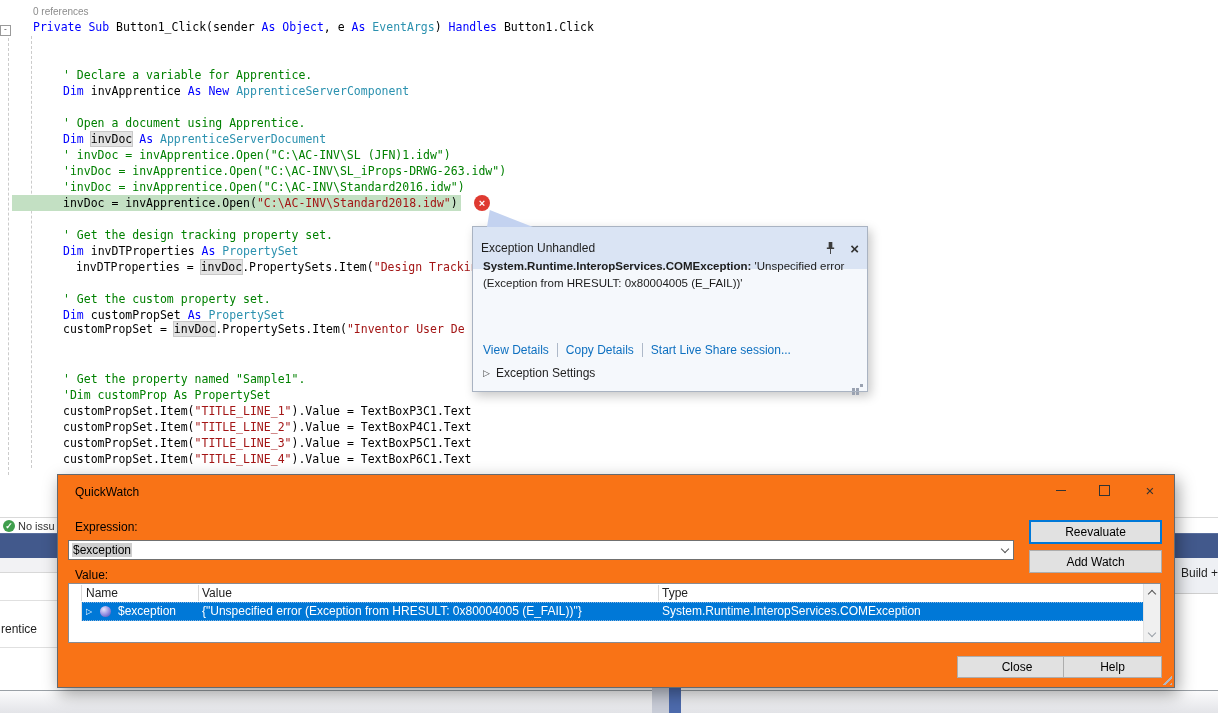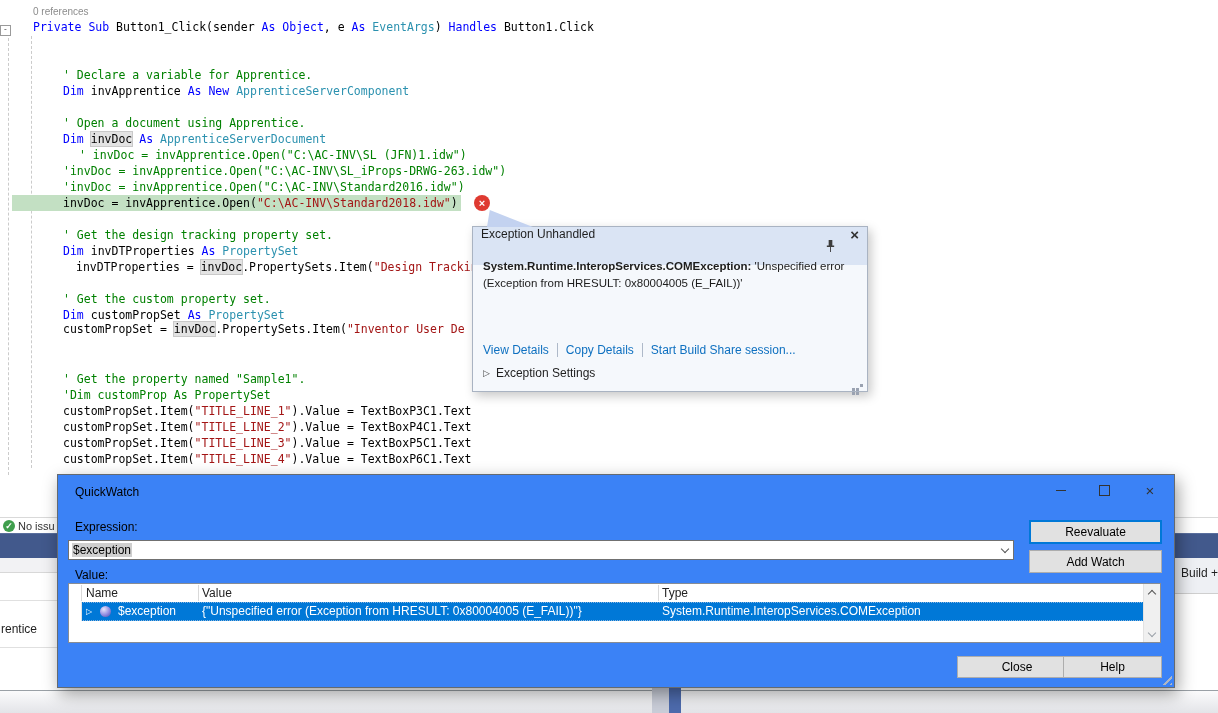--- a/index.html
+++ b/index.html
@@ -41,39 +41,39 @@
   .botstrip{position:absolute;left:0;top:691px;width:1218px;height:22px;
             background:linear-gradient(#fbfbfc,#e3e4e8)}
   .hthumb-gray{position:absolute;left:652px;top:682px;width:17px;height:31px;background:#c9cdd8}
   .hthumb-blue{position:absolute;left:669px;top:686px;width:12px;height:27px;background:#4d6bad}
 
   
   .excallout{position:absolute;left:487px;top:210px;width:46px;height:17px;background:#c3d2f0;
              clip-path:polygon(6% 0,100% 100%,0 100%);z-index:6}
   .expopup{position:absolute;left:472px;top:226px;width:396px;height:166px;background:#f5f8fc;
            border:1px solid #a9b3c2;box-shadow:3px 4px 10px rgba(0,0,0,.22);z-index:5;box-sizing:border-box}
-  .extitle{height:38px;background:#dae4f4;display:flex;padding:0 8px;
+  .extitle{height:18px;background:#dae4f4;display:flex;align-items:center;padding:12px 8px;
            font-size:12px;color:#1e1e1e}
   .extitle .sp{flex:1}
   .pinbtn{display:flex;align-items:center;margin-right:14px}
   .exclose{font-size:15px;color:#333;font-weight:bold;line-height:15px}
   .exmsg{position:absolute;left:10px;top:31px;right:5px;font-size:11.5px;line-height:17px;color:#1c1c1c}
   .exmsg .l1{display:block;white-space:nowrap}
   .exmsg .l2{display:block}
   .exlinks{position:absolute;left:10px;top:116px;display:flex;align-items:center;font-size:12px}
   .exlink{color:#0e70c0}
   .vdiv{width:1px;height:14px;background:#aeb9c9;margin:0 8px}
   .exsettings{position:absolute;left:10px;top:139px;display:flex;align-items:center;gap:6px;
               font-size:12px;color:#1e1e1e}
   .extri{font-size:9px;color:#444;line-height:9px}
   .dots{position:absolute;right:4px;bottom:4px;width:3px;height:3px;background:#9aa2b1;
         box-shadow:-4px 4px 0 #9aa2b1,-8px 8px 0 #9aa2b1,-4px 8px 0 #9aa2b1,-8px 4px 0 #9aa2b1}
 
   
-  .qw{position:absolute;left:57px;top:474px;width:1118px;height:214px;background:#3b82f6;
+  .qw{position:absolute;left:57px;top:474px;width:1118px;height:214px;background:#f97316;
       border:1px solid #646a70;box-shadow:3px 6px 16px rgba(0,0,0,.38);z-index:10;box-sizing:border-box}
   .qwtitle{position:absolute;left:17px;top:10px;font-size:12px;color:#000}
   .wb{position:absolute;top:5px;width:30px;height:20px;display:flex;align-items:center;justify-content:center}
   .wb-min{left:988px}.wb-max{left:1031px}.wb-close{left:1077px}
   .glyph-min{width:10px;height:1px;background:#333}
   .glyph-max{width:9px;height:9px;border:1px solid #333}
   .glyph-x{font-size:15px;color:#333;line-height:15px}
   .qlabel{position:absolute;font-size:12px;color:#000}
   .combo{position:absolute;left:10px;top:65px;width:946px;height:20px;background:#fff;
          border:1px solid #707070;box-sizing:border-box}
@@ -120,21 +120,21 @@
     <div class="guide" style="left:8px;top:38px;height:437px"></div>
     <div class="guide" style="left:31px;top:36px;height:432px"></div>
     <div class="foldbox">-</div>
     <div class="codelens">0 references</div>
     <div>
         <div class="code-line" style="left: 33px; top: 19px;"><span class="tok-kw">Private</span><span class="tok-pl"> </span><span class="tok-kw">Sub</span><span class="tok-pl"> Button1_Click(sender </span><span class="tok-kw">As</span><span class="tok-pl"> </span><span class="tok-kw">Object</span><span class="tok-pl">, e </span><span class="tok-kw">As</span><span class="tok-pl"> </span><span class="tok-ty">EventArgs</span><span class="tok-pl">) </span><span class="tok-kw">Handles</span><span class="tok-pl"> Button1.Click</span></div>
         <div class="code-line" style="left: 63px; top: 67px;"><span class="tok-cm">' Declare a variable for Apprentice.</span></div>
         <div class="code-line" style="left: 63px; top: 83px;"><span class="tok-kw">Dim</span><span class="tok-pl"> invApprentice </span><span class="tok-kw">As</span><span class="tok-pl"> </span><span class="tok-kw">New</span><span class="tok-pl"> </span><span class="tok-ty">ApprenticeServerComponent</span></div>
         <div class="code-line" style="left: 63px; top: 115px;"><span class="tok-cm">' Open a document using Apprentice.</span></div>
         <div class="code-line" style="left: 63px; top: 131px;"><span class="tok-kw">Dim</span><span class="tok-pl"> </span><span class="tok-ref">invDoc</span><span class="tok-pl"> </span><span class="tok-kw">As</span><span class="tok-pl"> </span><span class="tok-ty">ApprenticeServerDocument</span></div>
-        <div class="code-line" style="left: 79px; top: 147px; text-align: center;"><span class="tok-cm">' invDoc = invApprentice.Open("C:\AC-INV\SL (JFN)1.idw")</span></div>
+        <div class="code-line" style="left: 63px; top: 147px; text-align: center;"><span class="tok-cm">' invDoc = invApprentice.Open("C:\AC-INV\SL (JFN)1.idw")</span></div>
         <div class="code-line" style="left: 63px; top: 163px;"><span class="tok-cm">'invDoc = invApprentice.Open("C:\AC-INV\SL_iProps-DRWG-263.idw")</span></div>
         <div class="code-line" style="left: 63px; top: 179px;"><span class="tok-cm">'invDoc = invApprentice.Open("C:\AC-INV\Standard2016.idw")</span></div>
         <div class="code-line hl" style="left: 12px; padding-left: 51px; top: 195px;"><span class="tok-pl">invDoc = invApprentice.Open(</span><span class="tok-st">"C:\AC-INV\Standard2018.idw"</span><span class="tok-pl">)</span></div>
         <div class="code-line" style="left: 63px; top: 227px;"><span class="tok-cm">' Get the design tracking property set.</span></div>
         <div class="code-line" style="left: 63px; top: 243px;"><span class="tok-kw">Dim</span><span class="tok-pl"> invDTProperties </span><span class="tok-kw">As</span><span class="tok-pl"> </span><span class="tok-ty">PropertySet</span></div>
         <div class="code-line" style="left: 76px; top: 259px;"><span class="tok-pl">invDTProperties = </span><span class="tok-ref">invDoc</span><span class="tok-pl">.PropertySets.Item(</span><span class="tok-st">"Design Trackin</span></div>
         <div class="code-line" style="left: 63px; top: 291px;"><span class="tok-cm">' Get the custom property set.</span></div>
         <div class="code-line" style="left: 63px; top: 307px;"><span class="tok-kw">Dim</span><span class="tok-pl"> customPropSet </span><span class="tok-kw">As</span><span class="tok-pl"> </span><span class="tok-ty">PropertySet</span></div>
         <div class="code-line" style="left: 63px; top: 321px;"><span class="tok-pl">customPropSet = </span><span class="tok-ref">invDoc</span><span class="tok-pl">.PropertySets.Item(</span><span class="tok-st">"Inventor User De</span></div>
         <div class="code-line" style="left: 63px; top: 371px;"><span class="tok-cm">' Get the property named "Sample1".</span></div>
@@ -176,21 +176,21 @@
     </div>
     <div class="exmsg">
       <span class="l1"><b>System.Runtime.InteropServices.COMException:</b> <span>'Unspecified error</span></span>
       <span class="l2">(Exception from HRESULT: 0x80004005 (E_FAIL))'</span>
     </div>
     <div class="exlinks">
       <span class="exlink">View Details</span>
       <span class="vdiv"></span>
       <span class="exlink">Copy Details</span>
       <span class="vdiv"></span>
-      <span class="exlink">Start Build Share session...</span>
+      <span class="exlink">Start Live Share session...</span>
     </div>
     <div class="exsettings">
       <span class="extri">▷</span>
       <span>Exception Settings</span>
     </div>
     <div class="dots"></div>
   </div>
 
   <div class="qw">
     <div class="qwtitle">QuickWatch</div>

